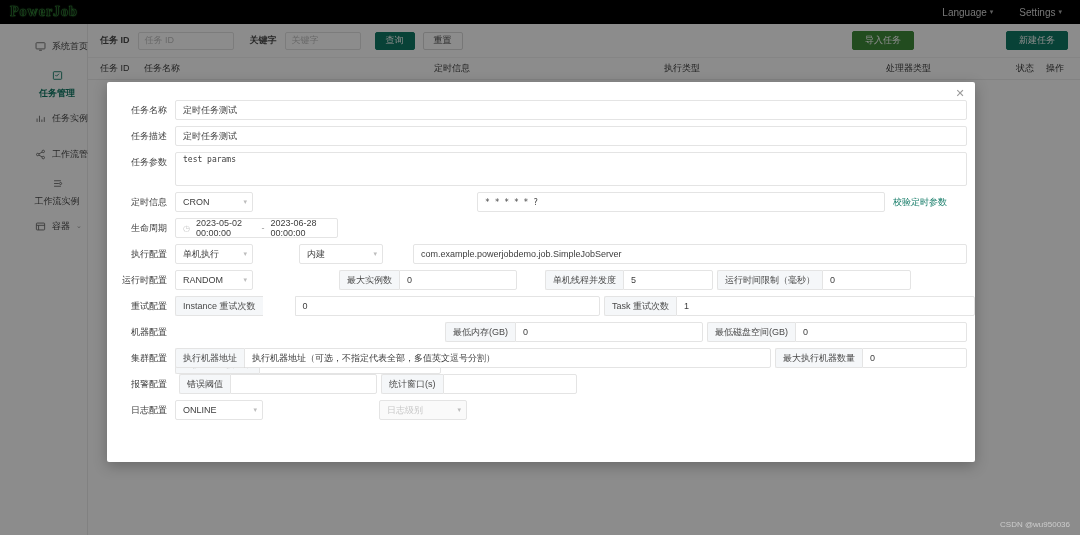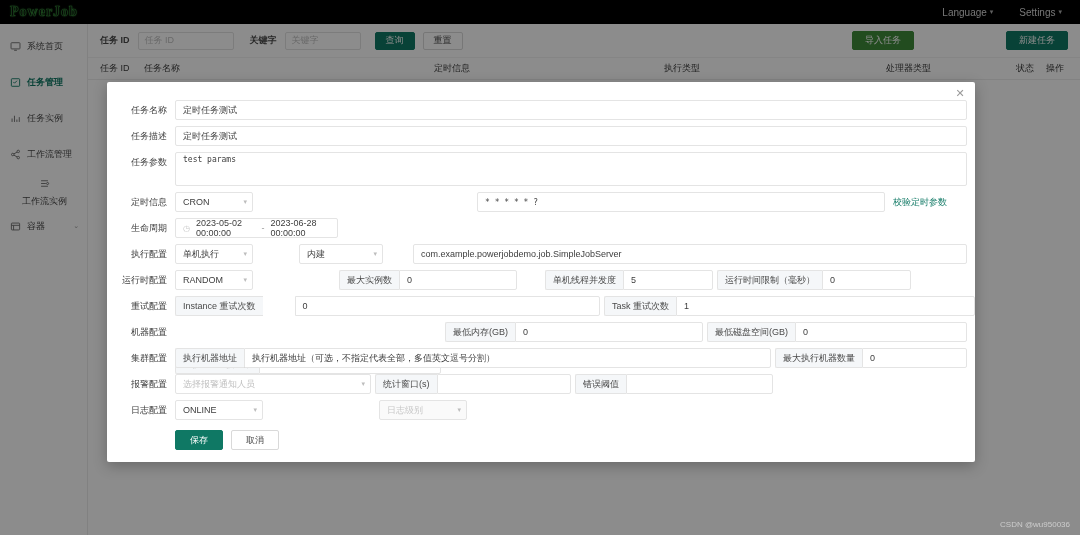--- a/index.html
+++ b/index.html
@@ -35,20 +35,21 @@
     color: #d9d9d9; font-size: 10px; display: flex; align-items: center; gap: 3px;
     cursor: pointer;
   }
   .caret { font-size: 7px; opacity: .8; }
 
   
   #sidebar {
     position: absolute; left: 0; top: 24px; width: 88px; height: 511px;
     background: #ffffff; border-right: 1px solid #ececec;
     padding-top: 10px;
+    padding-left: 25px;
   }
   .side-item {
     height: 24px; display: flex; align-items: center; gap: 6px;
     padding: 0 8px 0 10px; margin-bottom: 0px; cursor: pointer;
     font-size: 9px; color: #4a4a4a; position: relative;
   }
   .side-item + .side-item { margin-top: 0; }
   .side-rows { display: flex; flex-direction: column; gap: 0; }
   .side-item.active { color: #0f7864; font-weight: bold; }
   .side-ico { width: 11px; height: 11px; flex: 0 0 11px; display: block; }
@@ -177,21 +178,21 @@
     <div class="side-item" style="margin-bottom:12px;">
       <span class="side-ico">
         <svg viewBox="0 0 16 16" fill="none" stroke="#6b6b6b" stroke-width="1.3">
           <rect x="1.5" y="2.5" width="13" height="9" rx="1"></rect>
             <path d="M6 13.5h4"></path>
         </svg>
       </span>
       <span class="side-label">系统首页</span>
     </div>
 
-    <div class="side-item active" style="margin-bottom:12px;">
+    <div class="side-item active" style="margin-bottom:12px;flex-direction:column;">
       <span class="side-ico">
         <svg viewBox="0 0 16 16" fill="none" stroke="#0f7864" stroke-width="1.3">
           <rect x="2" y="2.5" width="12" height="11" rx="1"></rect>
             <path d="M4.8 7.2l1.8 1.8 3.6-3.6"></path>
         </svg>
       </span>
       <span class="side-label">任务管理</span>
     </div>
 
     <div class="side-item" style="margin-bottom:12px;">
@@ -383,48 +384,40 @@
         <div class="post ph">执行机器地址（可选，不指定代表全部，多值英文逗号分割）</div>
       </div>
       <div class="addon" style="width:192px;margin-left:4px;">
         <div class="pre">最大执行机器数量</div>
         <div class="post">0</div>
       </div>
     </div>
 
     <div class="row">
       <div class="rlabel">报警配置</div>
-      <div class="ctl sel" style="width:196px;">
-        <span class="ph">选择报警通知人员</span>
-        <span class="scaret">▾</span>
+      <div class="addon" style="width:198px;margin-left:4px;">
+        <div class="pre">错误阈值</div>
+        <div class="post"></div>
       </div>
       <div class="addon" style="width:196px;margin-left:4px;">
         <div class="pre">统计窗口(s)</div>
         <div class="post"></div>
       </div>
-      <div class="addon" style="width:198px;margin-left:4px;">
-        <div class="pre">错误阈值</div>
-        <div class="post"></div>
-      </div>
     </div>
 
     <div class="row">
       <div class="rlabel">日志配置</div>
       <div class="ctl sel" style="width:88px;">
         <span>ONLINE</span>
         <span class="scaret">▾</span>
       </div>
       <div style="width:116px;" class="gap"></div>
       <div class="ctl sel disabled" style="width:88px;">
         <span>日志级别</span>
         <span class="scaret">▾</span>
       </div>
     </div>
 
-    <div id="footer-btns">
-      <div class="btn-lg primary">保存</div>
-      <div class="btn-lg">取消</div>
-    </div>
 
   </div>
 </div>
 
 <div id="watermark">CSDN @wu950036</div>
 
 </body></html>

